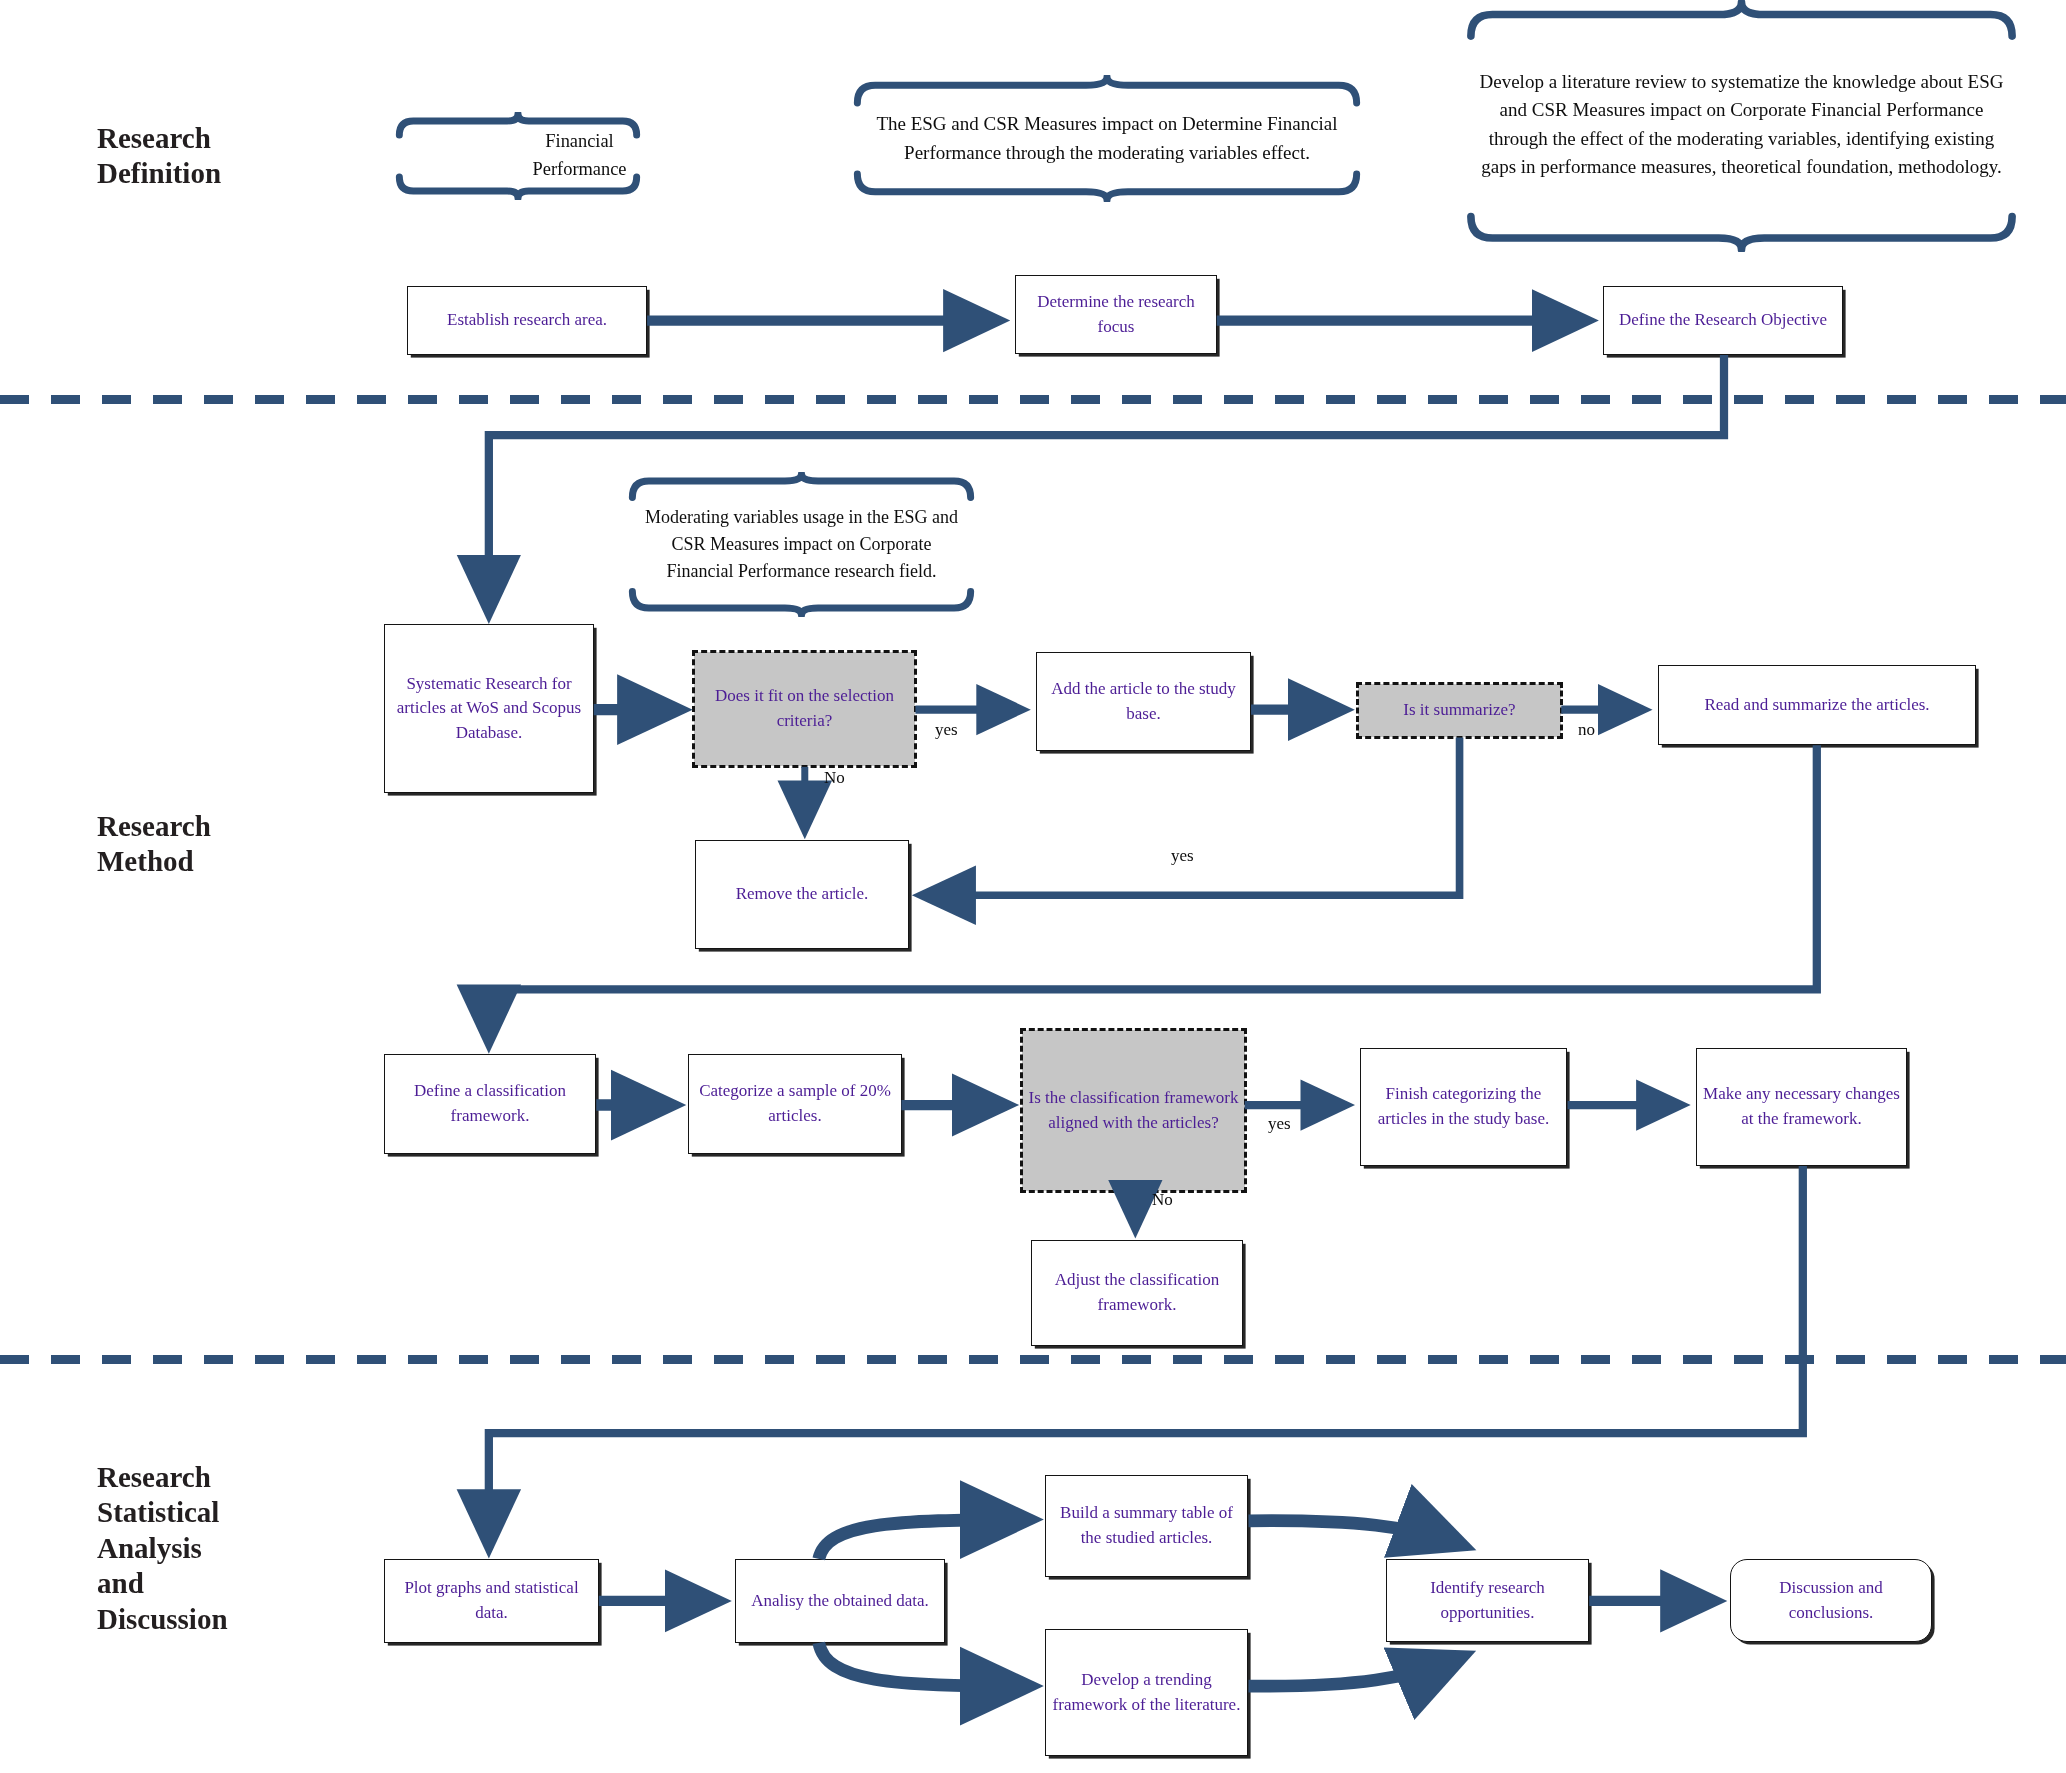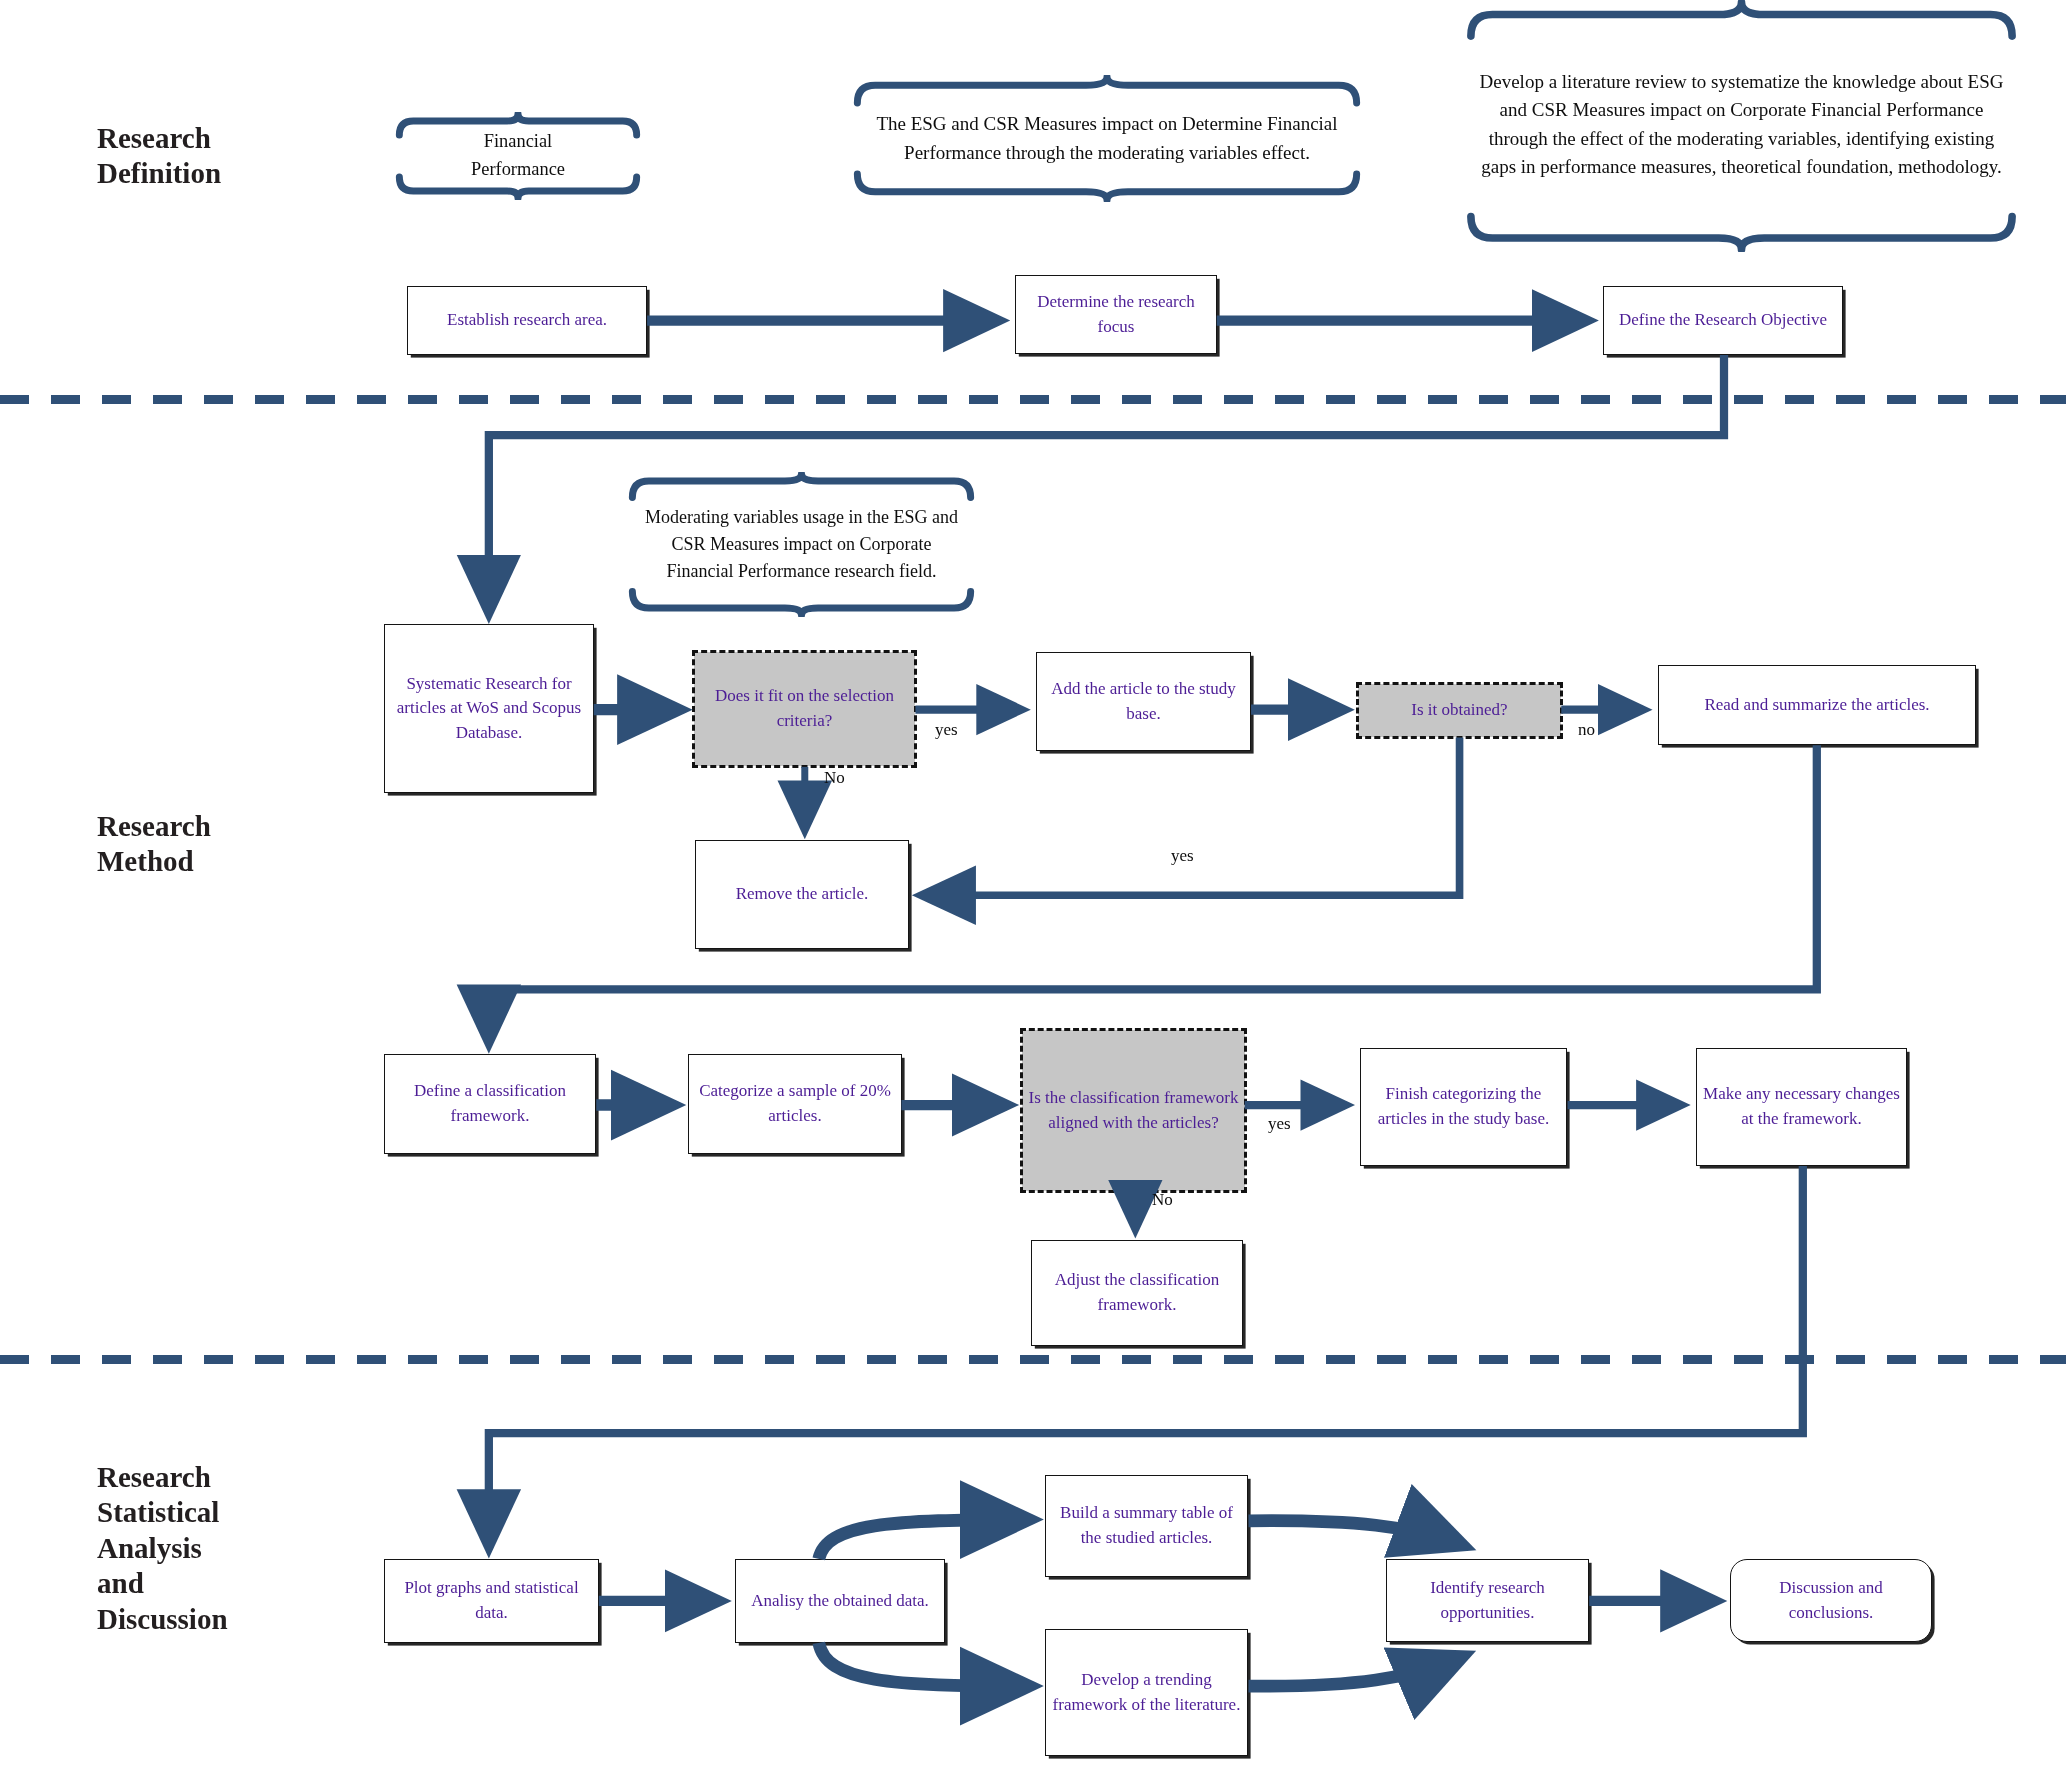--- a/index.html
+++ b/index.html
@@ -103,21 +103,21 @@
     <div style="white-space:pre-line">Research
 Statistical
 Analysis
 and
 Discussion</div>
   </div>
 
   <div class="divider" style="left:0px; top:395px; width:2066px;"></div>
   <div class="divider" style="left:0px; top:1355px; width:2066px;"></div>
 
-  <div class="callout" style="left:393px; top:112px; width:250px; height:88px;">
+  <div class="callout" style="left:393px; top:112px; width:250px; height:88px;justify-content:flex-end;">
     <svg viewBox="0 0 394 138" preserveAspectRatio="none" aria-hidden="true">
       <path d="M10,36 Q10,14 32,14 L180,14 Q197,14 197,3 Q197,14 214,14 L362,14 Q384,14 384,36" fill="none" stroke="#2f5077" stroke-width="11" stroke-linecap="round" stroke-linejoin="round"></path>
       <path d="M10,102 Q10,124 32,124 L180,124 Q197,124 197,135 Q197,124 214,124 L362,124 Q384,124 384,102" fill="none" stroke="#2f5077" stroke-width="11" stroke-linecap="round" stroke-linejoin="round"></path>
     </svg>
     <div class="ctext" style="white-space:pre-line">Financial
 Performance</div>
   </div>
 
   <div class="callout" style="left:851px; top:75px; width:512px; height:127px; font-size:19px;">
     <svg viewBox="0 0 806 200" preserveAspectRatio="none" aria-hidden="true">
@@ -161,21 +161,21 @@
 
   <div class="node decision" style="left:694px; top:652px; width:221px; height:114px;">
     <span>Does it fit on the selection criteria?</span>
   </div>
 
   <div class="node" style="left:1036px; top:652px; width:215px; height:99px;">
     <span>Add the article to the study base.</span>
   </div>
 
   <div class="node decision" style="left:1358px; top:684px; width:203px; height:53px;">
-    <span>Is it obtained?</span>
+    <span>Is it summarize?</span>
   </div>
 
   <div class="node" style="left:1658px; top:665px; width:318px; height:80px;">
     <span>Read and summarize the articles.</span>
   </div>
 
   <div class="node" style="left:695px; top:840px; width:214px; height:109px;">
     <span>Remove the article.</span>
   </div>
 

